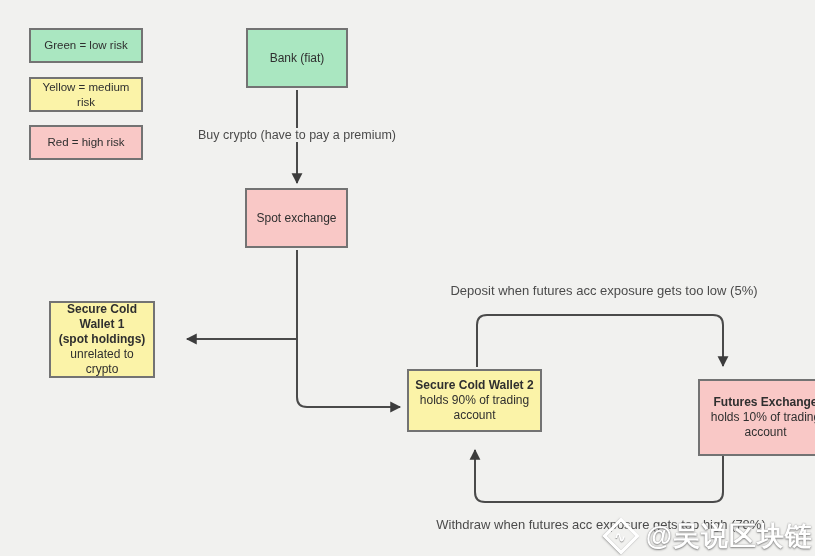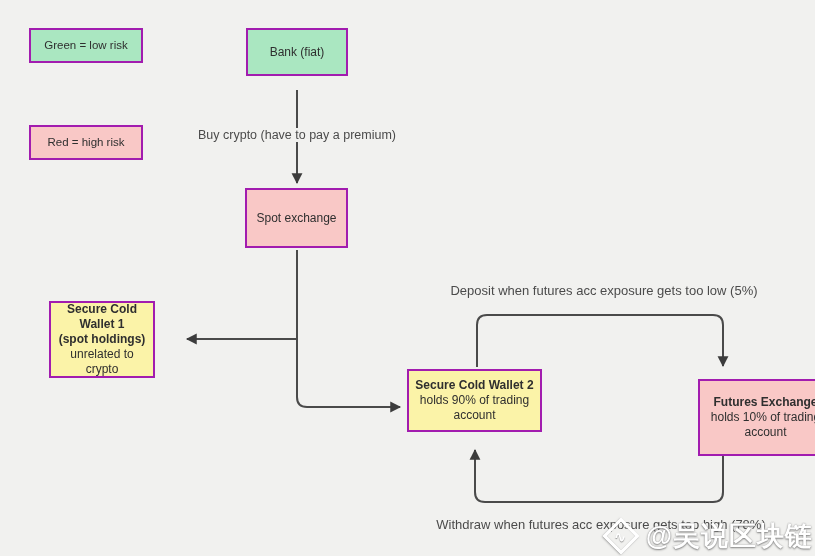--- a/index.html
+++ b/index.html
@@ -12,42 +12,42 @@
     width:815px;height:556px;
     background:#f1f1ef;
     overflow:hidden;
   }
   .wires{position:absolute;inset:0;width:815px;height:556px;}
 
   
   .node{
     position:absolute;
     box-sizing:border-box;
-    border:2px solid #a21caf;
+    border:2px solid #737373;
     display:flex;
     flex-direction:column;
     align-items:center;
     justify-content:center;
     text-align:center;
     color:#2f2f2f;
     padding:2px 6px;
   }
   .green {background:#aae7c1;}
   .yellow{background:#fbf3a8;}
   .pink  {background:#f9c8c6;}
 
   .nt{font-size:12px;line-height:15px;}
   .nt.b{font-weight:700;}
 
   #legend-green {left:29px;top:28px; width:114px;height:35px;}
   #legend-yellow{left:29px;top:77px; width:114px;height:35px;}
   #legend-red   {left:29px;top:125px;width:114px;height:35px;}
   .legend .nt{font-size:11.5px;}
 
-  #node-bank   {left:246px;top:28px; width:102px;height:48px;}
+  #node-bank   {left:246px;top:28px; width:102px;height:60px;}
   #node-spot   {left:245px;top:188px;width:103px;height:60px;}
   #node-wallet1{left:49px; top:301px;width:106px;height:77px;}
   #node-wallet2{left:407px;top:369px;width:135px;height:63px;}
   #node-futures{left:656px;top:379px;width:135px;height:77px;margin-left:42px;}
 
   
   .edge-label{
     position:absolute;
     transform:translateX(-50%);
     white-space:nowrap;
@@ -102,20 +102,23 @@
       <path d="M297,250 V397 Q297,407 307,407 H400" marker-end="url(#ah)"></path>
       <path d="M297,339 H187" marker-end="url(#ah)"></path>
       <path d="M477,367 V325 Q477,315 487,315 H713 Q723,315 723,325 V366" marker-end="url(#ah)"></path>
       <path d="M723,448 V492 Q723,502 713,502 H485 Q475,502 475,492 V450" marker-end="url(#ah)"></path>
     </g>
   </svg>
 
   <div class="node green legend" id="legend-green">
     <div class="nt">Green = low risk</div>
   </div>
+  <div class="node yellow legend" id="legend-yellow">
+    <div class="nt">Yellow = medium risk</div>
+  </div>
   <div class="node pink legend" id="legend-red">
     <div class="nt">Red = high risk</div>
   </div>
 
   <div class="node green" id="node-bank">
     <div class="nt">Bank (fiat)</div>
   </div>
 
   <div class="node pink" id="node-spot">
     <div class="nt">Spot exchange</div>

